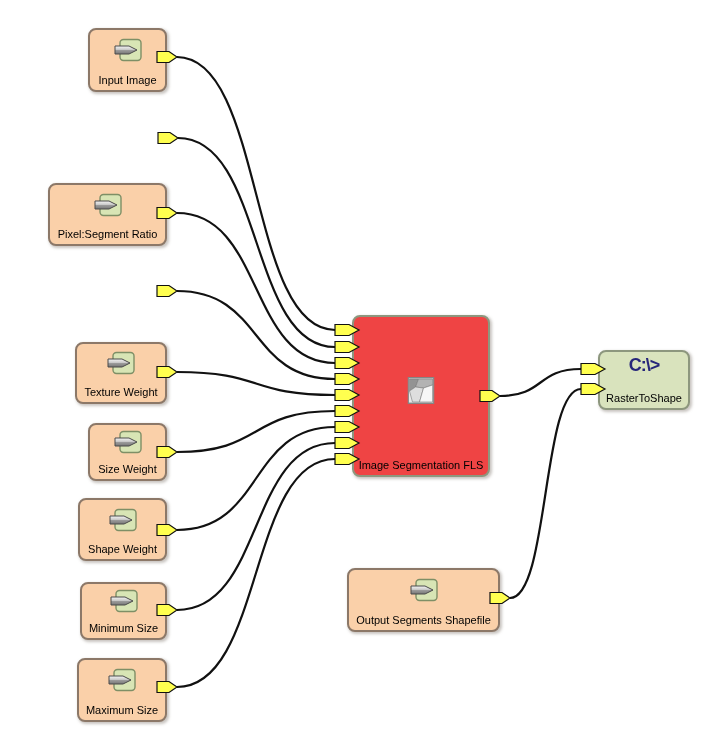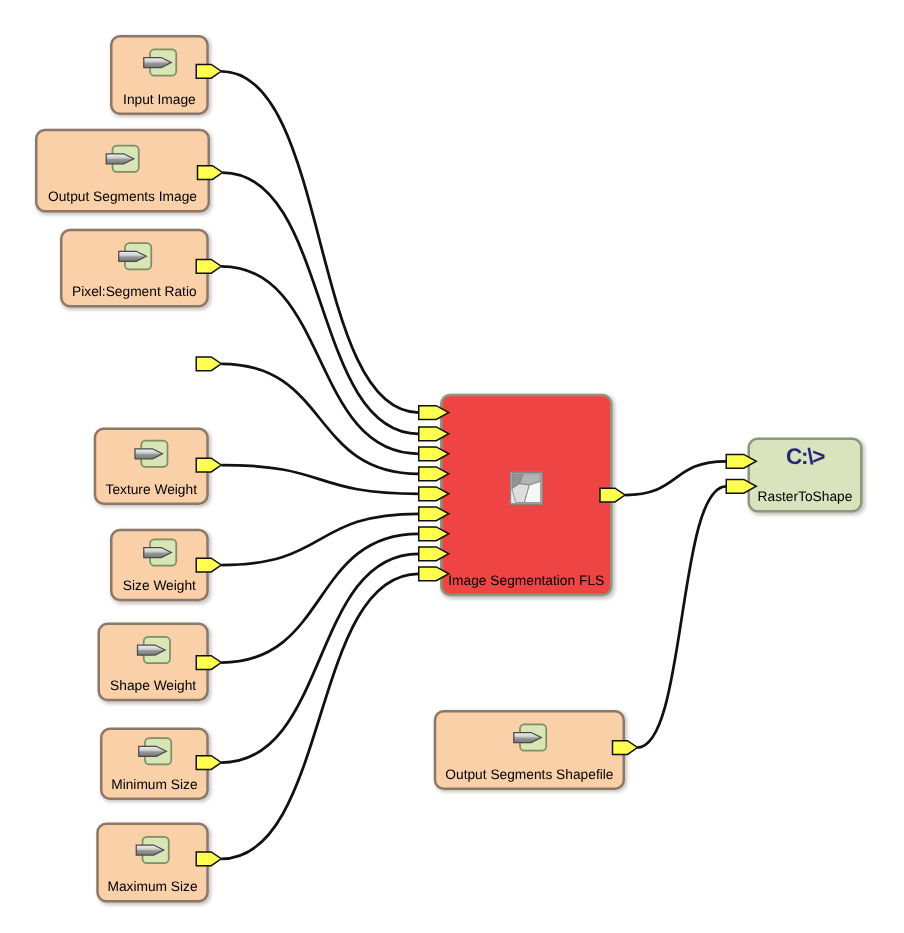--- a/index.html
+++ b/index.html
@@ -37,35 +37,20 @@
               <stop offset="0" stop-color="#F5F5F5"></stop>
               <stop offset="0.45" stop-color="#C9C9C9"></stop>
               <stop offset="0.55" stop-color="#9A9A9A"></stop>
               <stop offset="1" stop-color="#777777"></stop>
             </linearGradient>
           </defs>
           <rect x="7" y="2.5" width="21" height="21" rx="3.5" fill="#D8E5B5" stroke="#7E8F66" stroke-width="1.4"></rect>
           <polygon points="2,9 16,9 24,13 16,17 2,17" fill="url(#ag0)" stroke="#4A4A4A" stroke-width="1"></polygon>
         </svg></span>
       <div class="label" style="color: rgb(0, 0, 0);">Input Image</div>
-    </div>
-    <div class="node node-input" style="left: 28px; top: 103px; width: 140px; height: 67px; background: rgb(250, 208, 169); border-color: rgb(140, 120, 104);">
-      <span class="icon"><svg width="30" height="26" viewBox="0 0 30 26">
-          <defs>
-            <linearGradient id="ag1" x1="0" y1="0" x2="0" y2="1">
-              <stop offset="0" stop-color="#F5F5F5"></stop>
-              <stop offset="0.45" stop-color="#C9C9C9"></stop>
-              <stop offset="0.55" stop-color="#9A9A9A"></stop>
-              <stop offset="1" stop-color="#777777"></stop>
-            </linearGradient>
-          </defs>
-          <rect x="7" y="2.5" width="21" height="21" rx="3.5" fill="#D8E5B5" stroke="#7E8F66" stroke-width="1.4"></rect>
-          <polygon points="2,9 16,9 24,13 16,17 2,17" fill="url(#ag1)" stroke="#4A4A4A" stroke-width="1"></polygon>
-        </svg></span>
-      <div class="label" style="color: rgb(0, 0, 0);">Output Segments Image</div>
     </div>
     <div class="node node-input" style="left: 48px; top: 183px; width: 119px; height: 63px; background: rgb(250, 208, 169); border-color: rgb(140, 120, 104);">
       <span class="icon"><svg width="30" height="26" viewBox="0 0 30 26">
           <defs>
             <linearGradient id="ag2" x1="0" y1="0" x2="0" y2="1">
               <stop offset="0" stop-color="#F5F5F5"></stop>
               <stop offset="0.45" stop-color="#C9C9C9"></stop>
               <stop offset="0.55" stop-color="#9A9A9A"></stop>
               <stop offset="1" stop-color="#777777"></stop>
             </linearGradient>

